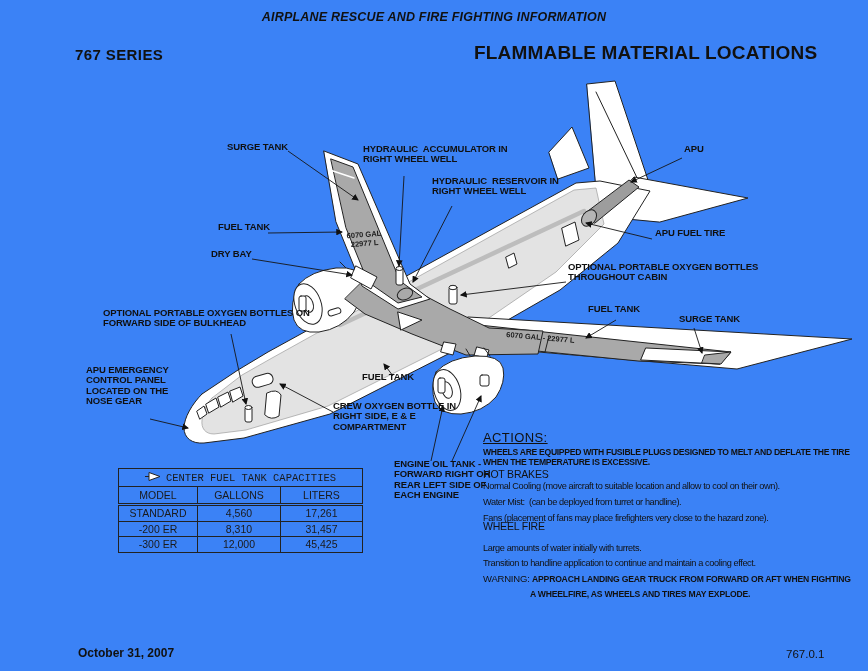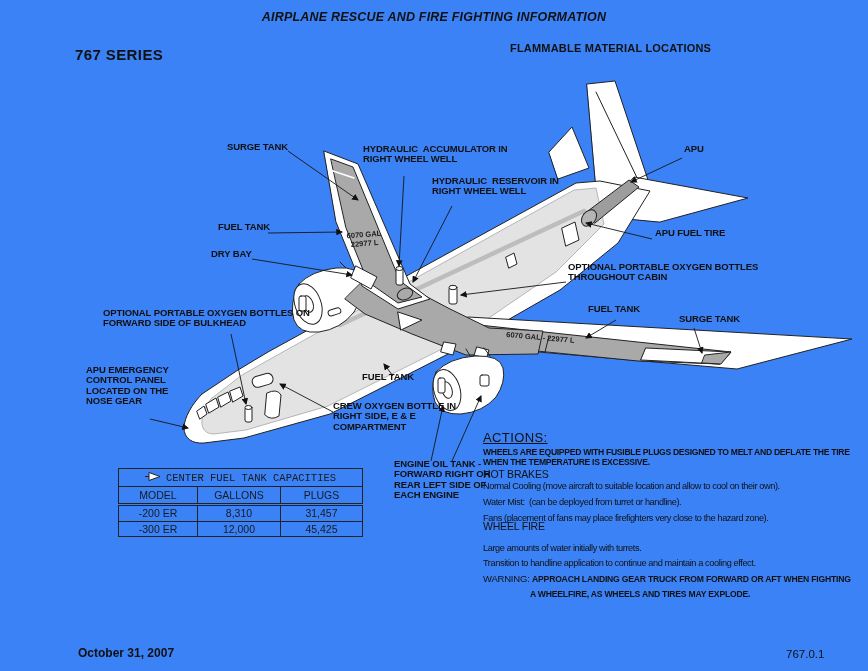--- a/index.html
+++ b/index.html
@@ -2,21 +2,21 @@
 <html><head>
 <meta charset="utf-8">
 <style>
   html,body{margin:0;padding:0;background:#ffffff;}
   .page{position:relative;width:868px;height:671px;background:#3b82f6;overflow:hidden;
         font-family:"Liberation Sans",sans-serif;color:#111;}
   .abs{position:absolute;}
   .doc-title{top:10px;left:0;width:868px;text-align:center;font-style:italic;font-weight:bold;
              font-size:12.5px;letter-spacing:.2px;}
   .series{top:46px;left:75px;font-size:15px;font-weight:bold;letter-spacing:.4px;}
-  .page-title{top:42px;left:474px;font-size:11px;font-weight:bold;letter-spacing:.2px;margin-left:36px;}
+  .page-title{top:42px;left:474px;font-size:19px;font-weight:bold;letter-spacing:.2px;}
   .art{top:0;left:0;}
   .co{position:absolute;font-size:9.5px;font-weight:bold;line-height:1.1;
       white-space:pre-wrap;letter-spacing:-.1px;color:#101010;}
   .wingcap{position:absolute;font-size:7.5px;font-weight:bold;line-height:1.15;
            white-space:pre-wrap;color:#1d1d1d;}
   
   .fueltable{position:absolute;left:118px;top:468px;width:244px;border-collapse:collapse;
              font-size:10.5px;color:#1a1a1a;table-layout:fixed;}
   .fueltable td,.fueltable th{border:1.3px solid #222;text-align:center;padding:0;font-weight:normal;}
   .fueltable .titlerow td{height:17px;font-family:Liberation Mono, monospace;}
@@ -213,21 +213,26 @@
                   <path d="M0,5.5 L4,5.5 M4,1.5 L15,5.5 L4,9.5 Z" fill="#fff" stroke="#222" stroke-width="1"></path>
                 </svg>
             </span>
             <span>CENTER FUEL TANK CAPACITIES</span>
           </span>
         </td>
       </tr>
       <tr class="headrow">
         <th>MODEL</th>
         <th>GALLONS</th>
-        <th>PLUGS</th>
+        <th>LITERS</th>
+      </tr>
+      <tr class="datarow">
+        <td>STANDARD</td>
+        <td>4,560</td>
+        <td>17,261</td>
       </tr>
       <tr class="datarow">
         <td>-200 ER</td>
         <td>8,310</td>
         <td>31,457</td>
       </tr>
       <tr class="datarow">
         <td>-300 ER</td>
         <td>12,000</td>
         <td>45,425</td>

